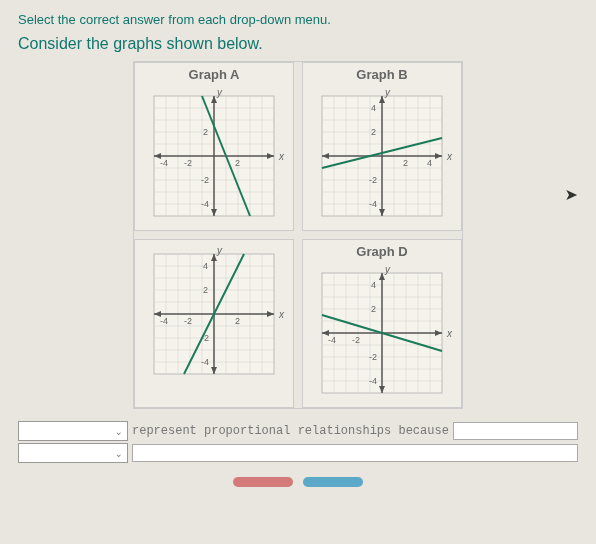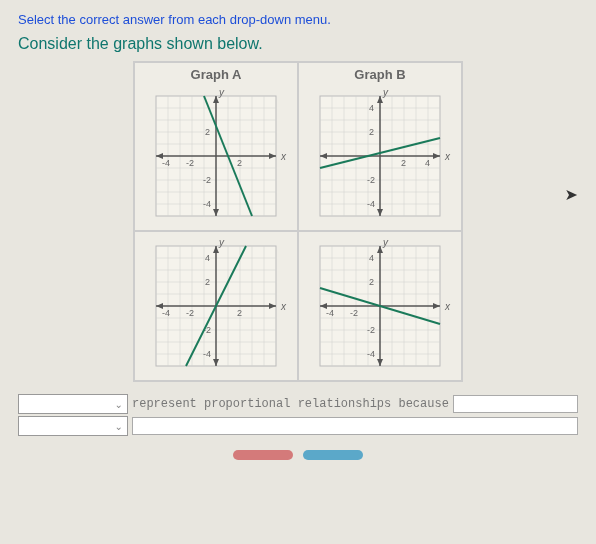--- a/index.html
+++ b/index.html
@@ -6,26 +6,26 @@
     body {
       width: 596px;
       height: 544px;
       background: #e8e6df;
       font-family: Arial, sans-serif;
       color: #888;
       padding: 12px 18px;
       overflow: hidden;
       position: relative;
     }
-    .instruction { font-size: 13px; color: #1d4ed8; margin-bottom: 8px; }
+    .instruction { font-size: 13px; color: #0f766e; margin-bottom: 8px; }
     .sub-instruction { font-size: 16px; color: #0f766e; margin-bottom: 8px; }
     .graphs-container {
       display: grid;
       grid-template-columns: 1fr 1fr;
-      gap: 0;
+      gap: 8px;
       width: 330px;
       margin: 0 auto 12px auto;
       border: 1px solid #ccc;
     }
     .graph-cell {
       border: 1px solid #ccc;
       padding: 4px;
       background: #efede6;
     }
     .graph-title {
@@ -181,20 +181,21 @@
       <text x="96" y="80" font-size="9" fill="#666">2</text>
       <text x="64" y="49" font-size="9" fill="#666">2</text>
       <text x="64" y="25" font-size="9" fill="#666">4</text>
       <text x="62" y="97" font-size="9" fill="#666">-2</text>
       <text x="62" y="121" font-size="9" fill="#666">-4</text>
       <line x1="45" y1="130" x2="105" y2="10" stroke="#1a7a5a" stroke-width="2"></line>
     </svg>
   </div>
 
   <div class="graph-cell">
+    <div class="graph-title">Graph D</div>
     <svg class="graph-svg" width="150" height="140" viewBox="0 0 150 140">
       <rect x="15" y="10" width="120" height="120" fill="#f5f3ec" stroke="#bbb"></rect>
       <g stroke="#ccc" stroke-width="0.5">
         <line x1="27" y1="10" x2="27" y2="130"></line>
           <line x1="39" y1="10" x2="39" y2="130"></line>
           <line x1="51" y1="10" x2="51" y2="130"></line>
           <line x1="63" y1="10" x2="63" y2="130"></line>
           <line x1="87" y1="10" x2="87" y2="130"></line>
           <line x1="99" y1="10" x2="99" y2="130"></line>
           <line x1="111" y1="10" x2="111" y2="130"></line>

